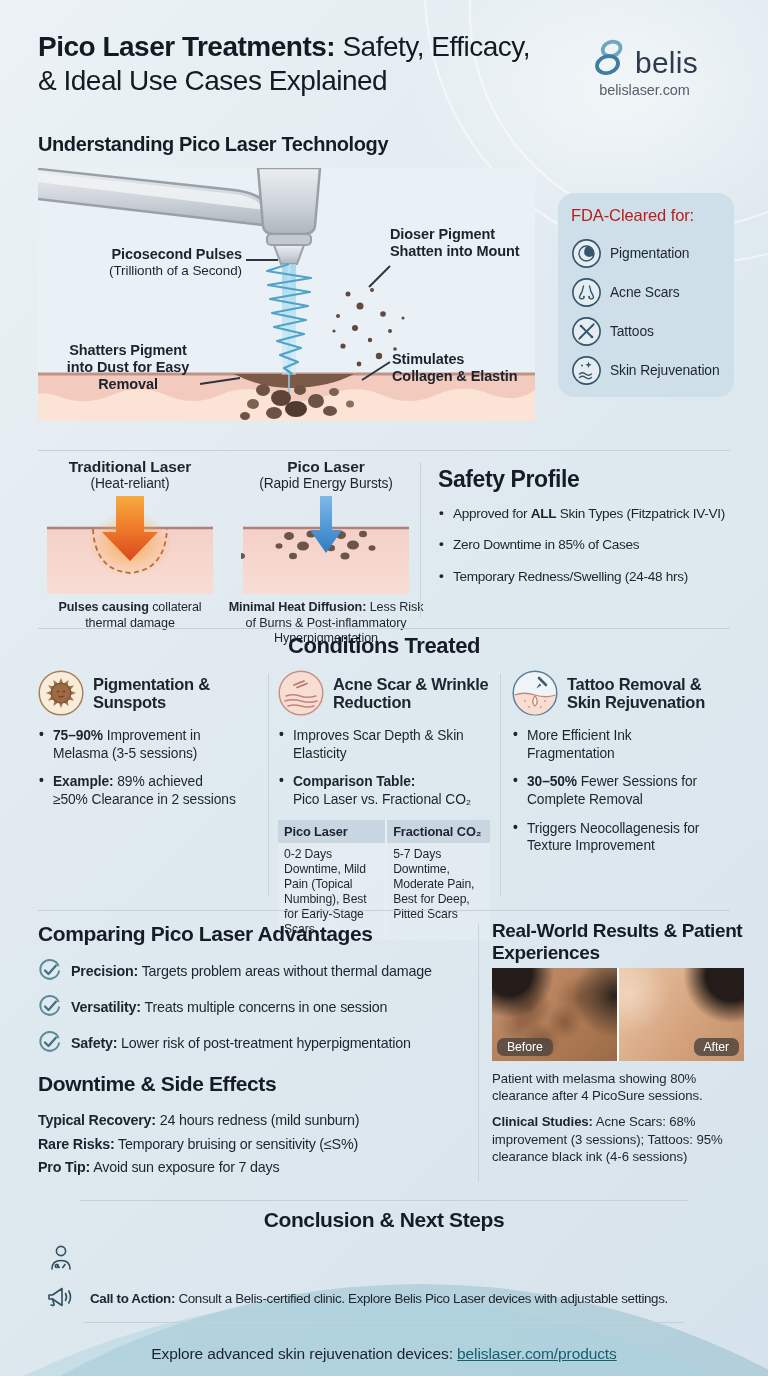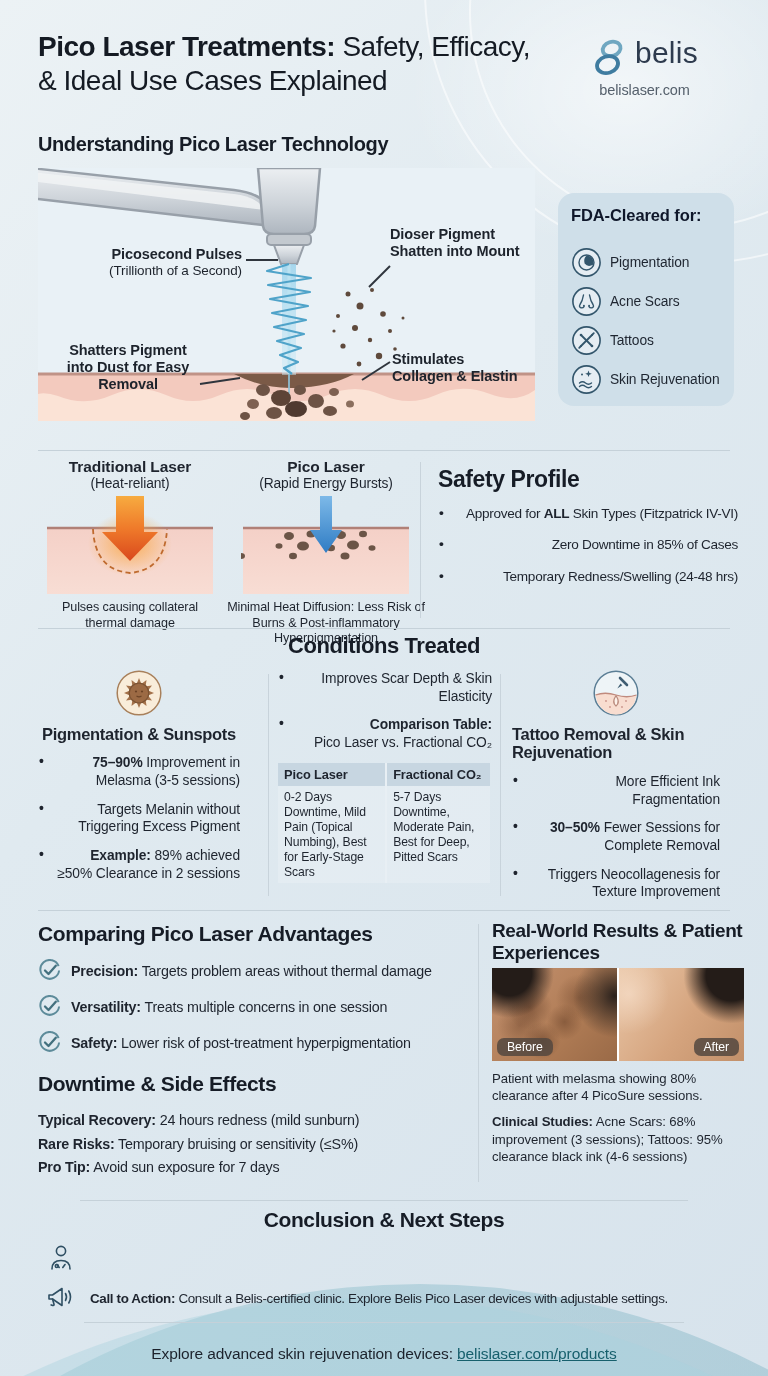--- a/index.html
+++ b/index.html
@@ -15,58 +15,58 @@
     background:radial-gradient(closest-side,rgba(255,255,255,0.55),rgba(255,255,255,0));}
   .wave1{position:absolute;width:1500px;height:1500px;border-radius:50%;bottom:-1408px;left:-330px;
     background:linear-gradient(90deg,rgba(150,200,210,0.45),rgba(100,160,180,0.35));}
   .wave2{position:absolute;width:1600px;height:1600px;border-radius:50%;bottom:-1522px;right:-400px;
     background:rgba(170,210,222,0.42);}
   
   .hdr{position:absolute;top:30px;left:38px;width:694px;display:flex;justify-content:space-between;align-items:flex-start;}
   .title{margin:0;width:505px;font-size:28px;line-height:1.23;font-weight:400;color:#141a23;letter-spacing:-0.5px;}
   .title .tb{font-weight:700;}
   .logo{width:175px;text-align:center;padding-top:6px;}
-  .logo-row{display:flex;align-items:flex-start;justify-content:center;gap:6px;}
+  .logo-row{display:flex;align-items:flex-end;justify-content:center;gap:6px;}
   .logo-text{font-size:30px;color:#2e3b4e;letter-spacing:0.3px;}
   .logo-domain{font-size:14.5px;color:#55606c;margin-top:2px;}
   
   .h2{font-weight:700;color:#161c26;letter-spacing:-0.4px;}
   #tech-heading{top:133px;left:38px;font-size:20px;}
   
   #illustration{top:168px;left:38px;width:497px;height:253px;}
   .lbl{position:absolute;font-weight:700;font-size:14.5px;line-height:1.18;color:#1d232c;}
   .lbl .sub{font-weight:400;font-size:13.5px;display:block;}
   
   #fda{top:193px;left:558px;width:176px;border-radius:16px;background:#cfdfe9;padding:13px 12px 11px 13px;box-sizing:border-box;}
-  #fda .fda-title{font-size:16.5px;font-weight:700;margin-bottom:22px;color:#0f172a;}
+  #fda .fda-title{font-size:16.5px;font-weight:400;margin-bottom:13px;color:#b91c1c;}
   .fda-row{display:flex;align-items:center;gap:8px;margin-bottom:8px;}
   .fda-row:last-child{margin-bottom:0;}
   .fda-label{font-size:13.8px;color:#1e2530;}
   .icon-c{flex:0 0 auto;display:inline-flex;}
   
   .hr{position:absolute;height:1px;background:#c5d1d9;}
   .vr{position:absolute;width:1px;background:#c8d3db;}
   
   .cmp{position:absolute;text-align:center;}
   .cmp-title{font-size:15.5px;font-weight:700;line-height:1.15;}
   .cmp-sub{font-size:13.8px;margin-bottom:5px;}
   .cmp-cap{font-size:12.6px;line-height:1.25;margin-top:4px;}
-  .cmp-cap .b{font-weight:400;}
+  .cmp-cap .b{font-weight:700;}
   
   #safety{top:466px;left:438px;width:300px;}
   #safety .h2{font-size:23px;margin-bottom:12px;}
-  .blist{list-style:none;margin:0;padding:0;text-align:right;}
+  .blist{list-style:none;margin:0;padding:0;}
   .blist li{position:relative;padding-left:15px;margin-bottom:12px;line-height:1.28;}
   .blist li::before{content:"•";position:absolute;left:1px;top:-1px;font-weight:700;}
   #safety .blist li{font-size:13.6px;letter-spacing:-0.3px;white-space:nowrap;margin-bottom:14px;}
   .b{font-weight:700;}
   
   #conditions-heading{top:633px;left:0;width:768px;text-align:center;font-size:22px;}
   .cond{position:absolute;top:670px;}
-  .cond-head{display:flex;align-items:center;gap:9px;margin-bottom:11px;flex-direction:column;}
+  .cond-head{display:flex;align-items:center;gap:9px;margin-bottom:11px;}
   .cond-title{font-size:16.5px;font-weight:700;line-height:1.12;letter-spacing:-0.3px;}
   .cond .blist li{font-size:13.8px;margin-bottom:11px;}
   #cond1{left:38px;width:202px;}
   #cond2{left:278px;width:214px;}
   #cond3{left:512px;width:208px;}
   .nl{display:block;}
   .ctable{width:212px;margin-top:2px;font-size:12.2px;border-collapse:collapse;}
   .ctable .th{background:#c7d6e1;font-weight:700;font-size:12.8px;padding:4px 6px;}
   .ctable td{vertical-align:top;padding:4px 6px;line-height:1.22;background:rgba(255,255,255,0.18);}
   .ctable td:first-child,.ctable .th:first-child{border-right:2px solid #e8eff4;}
@@ -372,28 +372,42 @@
           <circle cx="23" cy="23" r="9.8" fill="#9c6a44" stroke="#7c5333" stroke-width="1.3"></circle>
           <circle cx="20" cy="21.5" r="1.1" fill="#6b4326"></circle>
             <circle cx="26" cy="21.5" r="1.1" fill="#6b4326"></circle>
           <path d="M20.5,26 Q23,27.6 25.5,26" stroke="#6b4326" stroke-width="1.2" fill="none"></path>
         </svg>
       </span>
       <span class="cond-title">Pigmentation &amp; Sunspots</span>
     </div>
     <ul class="blist">
       <li><span class="b">75–90%</span><span> Improvement in Melasma (3-5 sessions)</span></li>
-      <li><span>Targets Melanin without Triggering Excess Pigment</span></li>
       <li><span class="b">Example:</span><span> 89% achieved ≥50% Clearance in 2 sessions</span></li>
     </ul>
   </div>
 
   <div class="vr" style="top:674px;left:268px;height:222px;"></div>
 
   <div class="cond" id="cond2">
+    <div class="cond-head">
+      <span class="icon-c">
+        <svg width="46" height="46" viewBox="0 0 46 46">
+          <circle cx="23" cy="23" r="21.8" fill="#f8ddd3" stroke="#c98f85" stroke-width="1.5"></circle>
+          <g stroke="#c4837a" stroke-width="1.4" fill="none" stroke-linecap="round">
+            <path d="M8,26 Q15,23.5 22,26 T38,26"></path>
+              <path d="M7,31 Q15,28.5 23,31 T39,31"></path>
+              <path d="M10,36 Q16,34 23,36 T36,36"></path>
+            <path d="M16,15 L26,11" stroke-width="1.7" stroke="#b5766c"></path>
+              <path d="M19,17.5 L29,13.5" stroke-width="1.7" stroke="#b5766c"></path>
+          </g>
+        </svg>
+      </span>
+      <span class="cond-title">Acne Scar &amp; Wrinkle Reduction</span>
+    </div>
     <ul class="blist">
       <li><span>Improves Scar Depth &amp; Skin Elasticity</span></li>
       <li><span class="b">Comparison Table:</span><span class="nl">Pico Laser vs. Fractional CO₂</span></li>
     </ul>
     <table class="ctable">
       <tbody>
           <tr>
         <td class="th">Pico Laser</td>
         <td class="th">Fractional CO₂</td>
       </tr>

